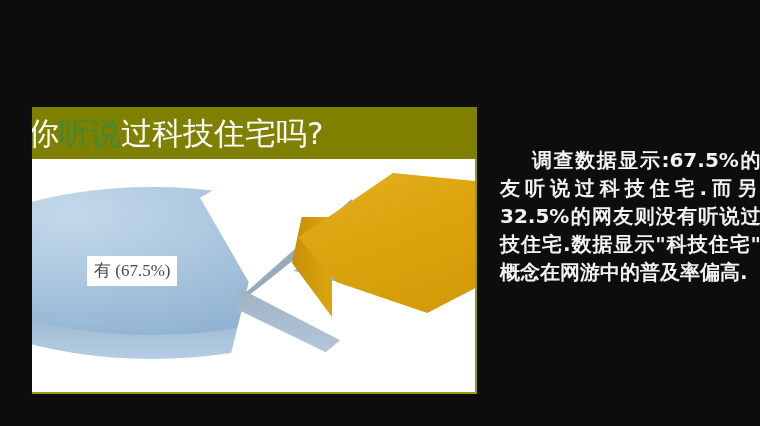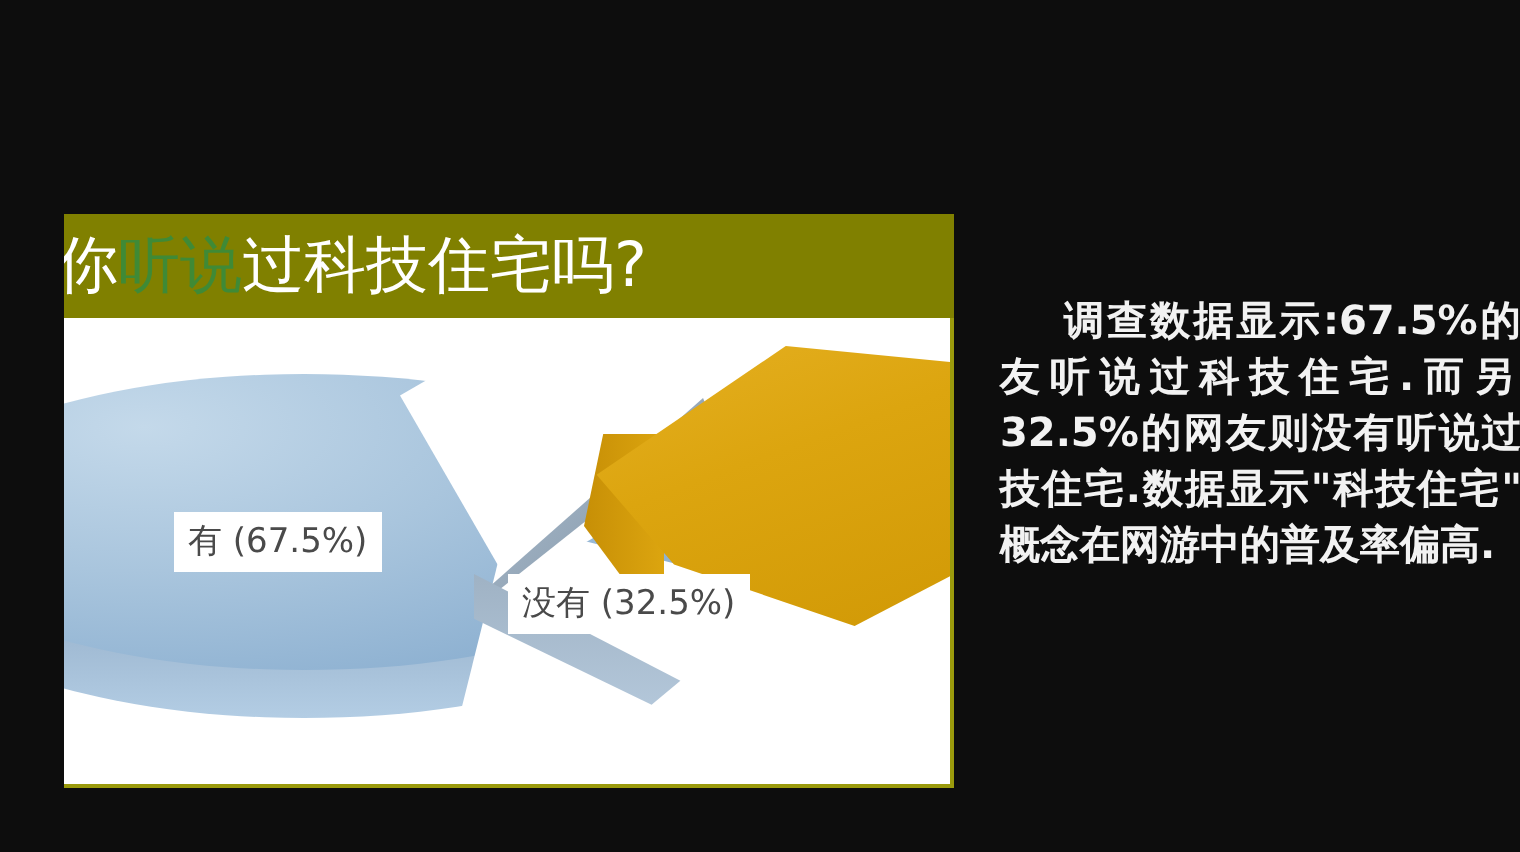--- a/index.html
+++ b/index.html
@@ -151,21 +151,21 @@
   .pie-label {
     position: absolute;
     background: #ffffff;
     color: #4a4a4a;
     font-size: 17px;
     line-height: 26px;
     padding: 2px 7px;
     white-space: nowrap;
     font-family: "DejaVu Sans", "Liberation Sans", sans-serif;
   }
-  #label-yes { left: 55px; top: 97px; }
+  #label-yes { left: 55px; top: 97px; font-family: Liberation Serif, serif; }
   #label-no  { left: 222px; top: 128px; }
 
   
   #body-text {
     position: absolute;
     left: 468px;
     top: 146px;
     width: 282px;
     color: #f2f2f2;
     font-size: 20px;
@@ -194,21 +194,20 @@
         <div class="blue-top"></div>
         <div class="blue-notch"></div>
         <div class="blue-notch2"></div>
         <div class="blue-cut"></div>
         <div class="blue-cut-lower"></div>
 
         <div class="yellow-left"></div>
         <div class="yellow-top"></div>
 
         <div class="pie-label" id="label-yes">有 (67.5%)</div>
-        <div class="pie-label" id="label-no">没有 (32.5%)</div>
 
       </div>
     </div>
 
   </div>
 
   <div id="body-text">调查数据显示:67.5%的网友听说过科技住宅.而另有32.5%的网友则没有听说过科技住宅.数据显示"科技住宅"的概念在网游中的普及率偏高.</div>
 
 </div>
 

